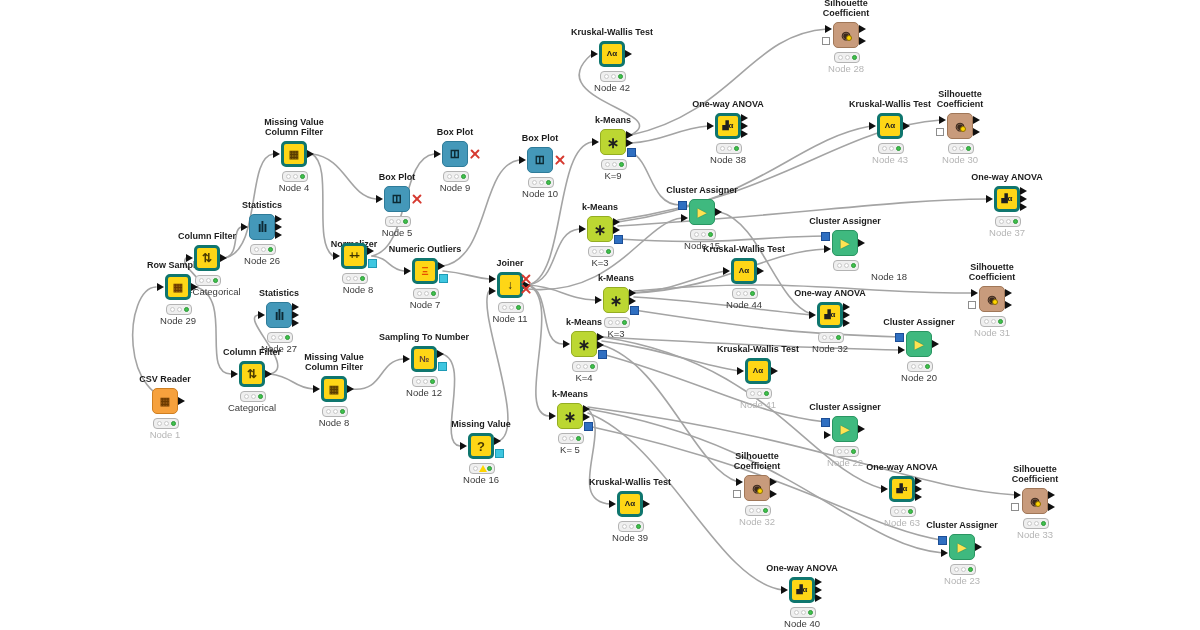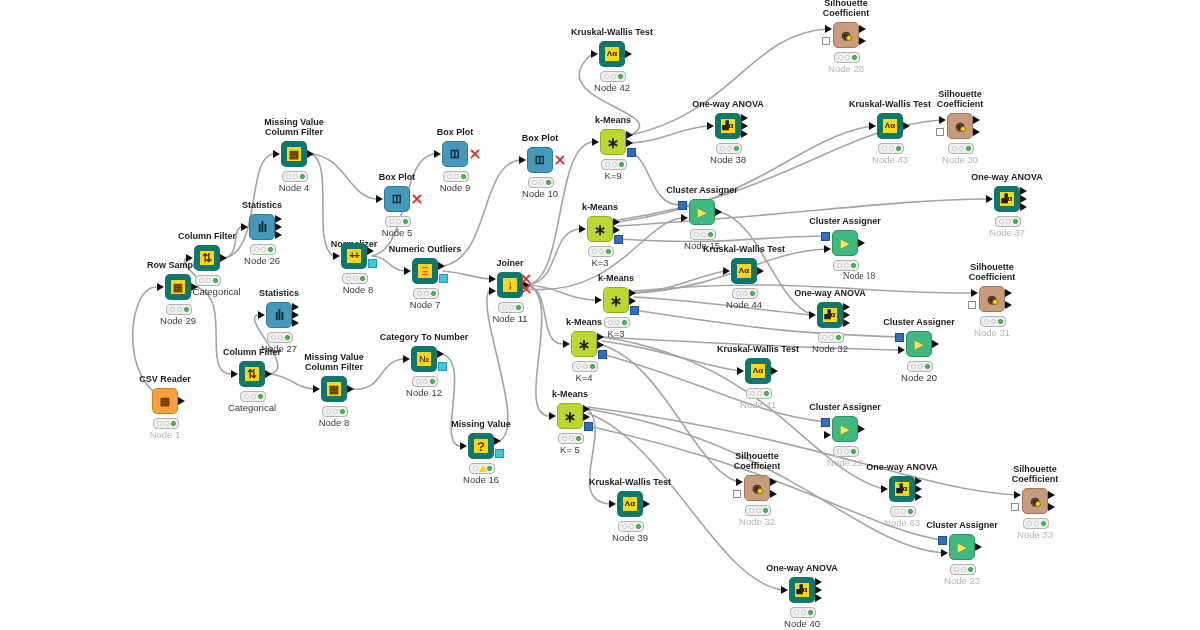--- a/index.html
+++ b/index.html
@@ -7,21 +7,21 @@
           font-family:"Liberation Sans", sans-serif;}
   #edges{position:absolute;left:0;top:0;z-index:1;}
   .node-title{position:absolute;width:150px;text-align:center;font-size:9px;font-weight:bold;
               color:#1c1c1c;line-height:10px;z-index:3;pointer-events:none;}
   .node-label{position:absolute;width:120px;text-align:center;font-size:9.5px;color:#3a3a3a;
               z-index:2;}
   .node-label.gray{color:#b5b5b5;}
   .node-box{position:absolute;width:26px;height:26px;border-radius:5px;z-index:5;
             display:flex;align-items:center;justify-content:center;box-sizing:border-box;}
   .cat-csv{background:#f6a13d;border:1px solid #cf7f21;}
-  .cat-manip{background:#fed616;border:6px solid #0f766e;}
+  .cat-manip{background:#fed616;border:3px solid #0f766e;}
   .cat-vis{background:#4498b9;border:1px solid #2e7b99;}
   .cat-km{background:#bcd732;border:1px solid #94ad22;}
   .cat-ca{background:#3fb97f;border:1px solid #2a9562;}
   .cat-sil{background:#c89b7c;border:1px solid #a07758;}
   .icon{font-size:11px;font-weight:bold;color:#222;line-height:1;pointer-events:none;}
   .icon-csv,.icon-rowsampling{color:#6b3a00;}
   .icon-mvcf{color:#5a3c00;}
   .icon-colfilter{color:#4a3b00;font-size:12px;}
   .icon-stats{color:#0d2b36;font-size:14px;letter-spacing:-1px;}
   .icon-normalizer{color:#3a3000;font-size:10px;letter-spacing:-1px;}
@@ -276,21 +276,21 @@
     </div>
     <div class="port port-tri" style="left: 434px; top: 150px;"></div>
     <div class="redx" style="left: 469px; top: 148px;"></div>
     <div class="traffic" style="left: 443px; top: 171px;">
       <div class="dot" style="left: 2.5px;"></div>
       <div class="dot" style="left: 9.5px;"></div>
       <div class="dot green" style="left: 16.5px;"></div>
     </div>
     <div class="node-label" style="left: 395px; top: 182px;">Node 9</div>
     <div class="node-title" style="left: 349px; top: 332px;">
-      <div>Category To Number</div>
+      <div>Sampling To Number</div>
     </div>
     <div class="node-box cat-manip" style="left: 411px; top: 346px;">
       <span class="icon icon-c2n">№</span>
     </div>
     <div class="port port-tri" style="left: 403px; top: 355px;"></div>
     <div class="port port-tri" style="left: 437px; top: 350px;"></div>
     <div class="port port-cyansq" style="left: 438px; top: 362px;"></div>
     <div class="traffic" style="left: 412px; top: 376px;">
       <div class="dot" style="left: 2.5px;"></div>
       <div class="dot" style="left: 9.5px;"></div>
@@ -489,21 +489,21 @@
       <span class="icon icon-ca">▶</span>
     </div>
     <div class="port port-bluesq" style="left: 821px; top: 232px;"></div>
     <div class="port port-tri" style="left: 824px; top: 245px;"></div>
     <div class="port port-tri" style="left: 858px; top: 239px;"></div>
     <div class="traffic" style="left: 833px; top: 260px;">
       <div class="dot" style="left: 2.5px;"></div>
       <div class="dot" style="left: 9.5px;"></div>
       <div class="dot green" style="left: 16.5px;"></div>
     </div>
-    <div class="node-label" style="left: 799px; top: 271px; font-family: Liberation Serif, serif;">Node 18</div>
+    <div class="node-label" style="left: 829px; top: 271px;">Node 18</div>
     <div class="node-title" style="left: 755px; top: 288px;">
       <div>One-way ANOVA</div>
     </div>
     <div class="node-box cat-manip" style="left: 817px; top: 302px;">
       <span class="icon icon-anova">▟α</span>
     </div>
     <div class="port port-tri" style="left: 809px; top: 311px;"></div>
     <div class="port port-tri" style="left: 843px; top: 303px;"></div>
     <div class="port port-tri" style="left: 843px; top: 311px;"></div>
     <div class="port port-tri" style="left: 843px; top: 319px;"></div>

